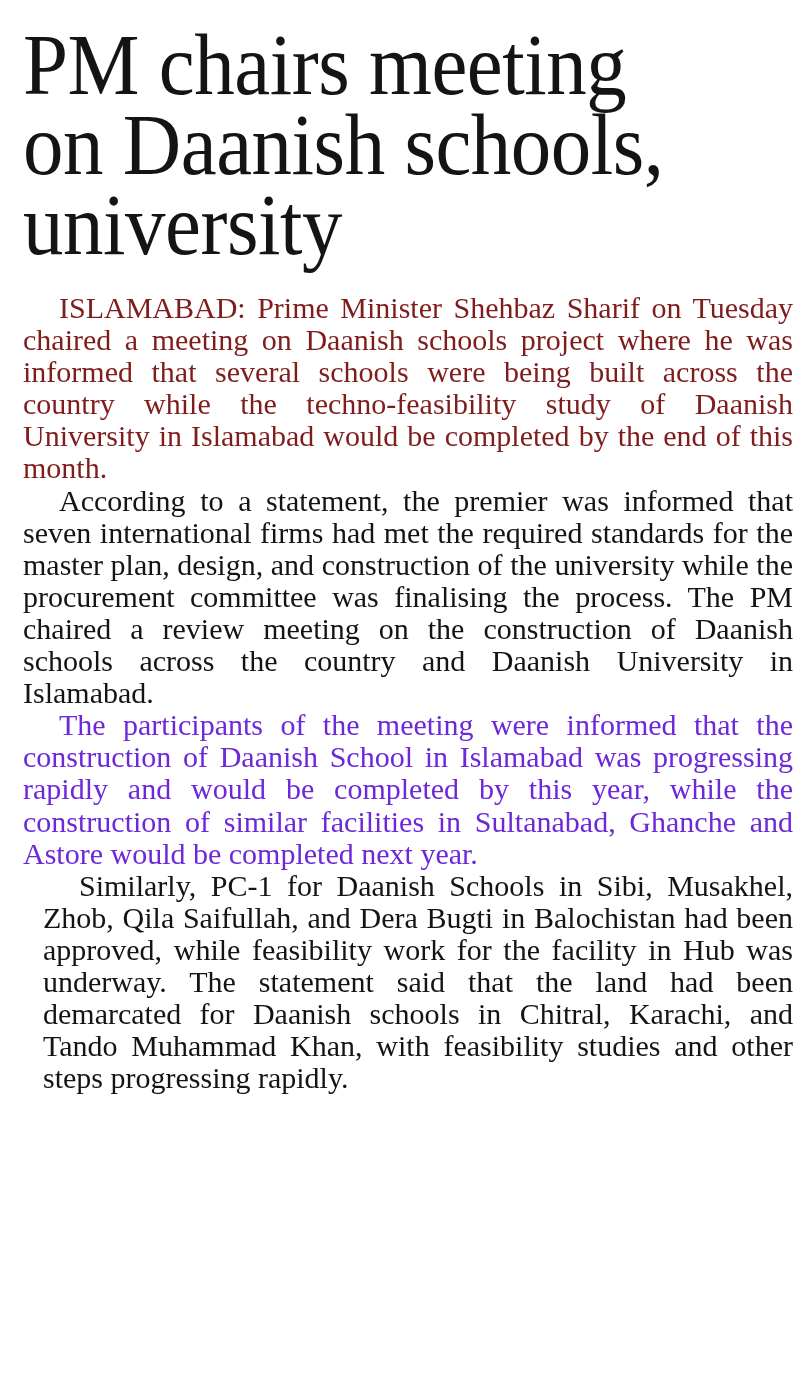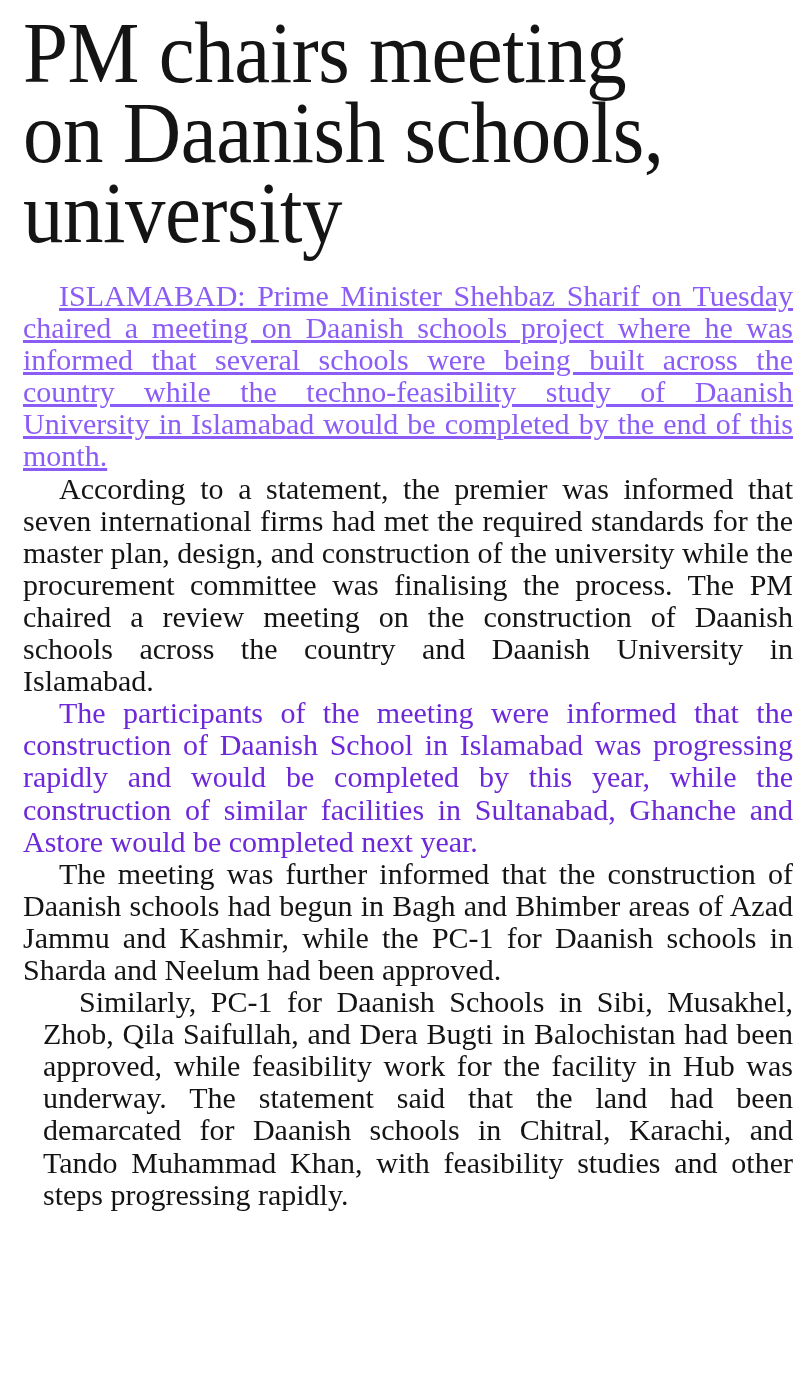--- a/index.html
+++ b/index.html
@@ -14,21 +14,21 @@
     font-family: "Liberation Serif", "DejaVu Serif", serif;
     color: #111111;
     -webkit-font-smoothing: antialiased;
   }
 
   .page {
     position: relative;
     width: 811px;
     height: 1388px;
     box-sizing: border-box;
-    padding: 0 18px 0 23px;
+    padding: 12px 18px 0 23px;
   }
 
   
   .headline {
     margin: 0;
     padding: 0;
     padding-top: 13px;
     font-family: "Liberation Serif", "DejaVu Serif", serif;
     font-weight: 400;
     font-size: 87px;
@@ -91,20 +91,19 @@
 <body style="background: rgb(255, 255, 255);">
 
 <div class="page">
 
   <h1 class="headline" style="color: rgb(20, 20, 20);">PM chairs meeting
 on Daanish schools,
 university</h1>
 
 
   <div class="body-text">
-    <p style="color: #8b5cf6; text-decoration: underline;">ISLAMABAD: Prime Minister Shehbaz Sharif on Tuesday chaired a meeting on Daanish schools project where he was informed that several schools were being built across the country while the techno-feasibility study of Daanish University in Islamabad would be completed by the end of this month.</p>
+    <p style="color: #7f1d1d;">ISLAMABAD: Prime Minister Shehbaz Sharif on Tuesday chaired a meeting on Daanish schools project where he was informed that several schools were being built across the country while the techno-feasibility study of Daanish University in Islamabad would be completed by the end of this month.</p>
     <p style="color: rgb(20, 20, 20);">According to a statement, the premier was informed that seven international firms had met the required standards for the master plan, design, and construction of the university while the procurement committee was finalising the process. The PM chaired a review meeting on the construction of Daanish schools across the country and Daanish University in Islamabad.</p>
     <p style="color: #6d28d9;">The participants of the meeting were informed that the construction of Daanish School in Islamabad was progressing rapidly and would be completed by this year, while the construction of similar facilities in Sultanabad, Ghanche and Astore would be completed next year.</p>
-    <p style="color: rgb(20, 20, 20);">The meeting was further informed that the construction of Daanish schools had begun in Bagh and Bhimber areas of Azad Jammu and Kashmir, while the PC-1 for Daanish schools in Sharda and Neelum had been approved.</p>
     <p style="color: rgb(20, 20, 20);">Similarly, PC-1 for Daanish Schools in Sibi, Musakhel, Zhob, Qila Saifullah, and Dera Bugti in Balochistan had been approved, while feasibility work for the facility in Hub was underway. The statement said that the land had been demarcated for Daanish schools in Chitral, Karachi, and Tando Muhammad Khan, with feasibility studies and other steps progressing rapidly.</p>
   </div>
 
 </div>
 
 </body></html>

